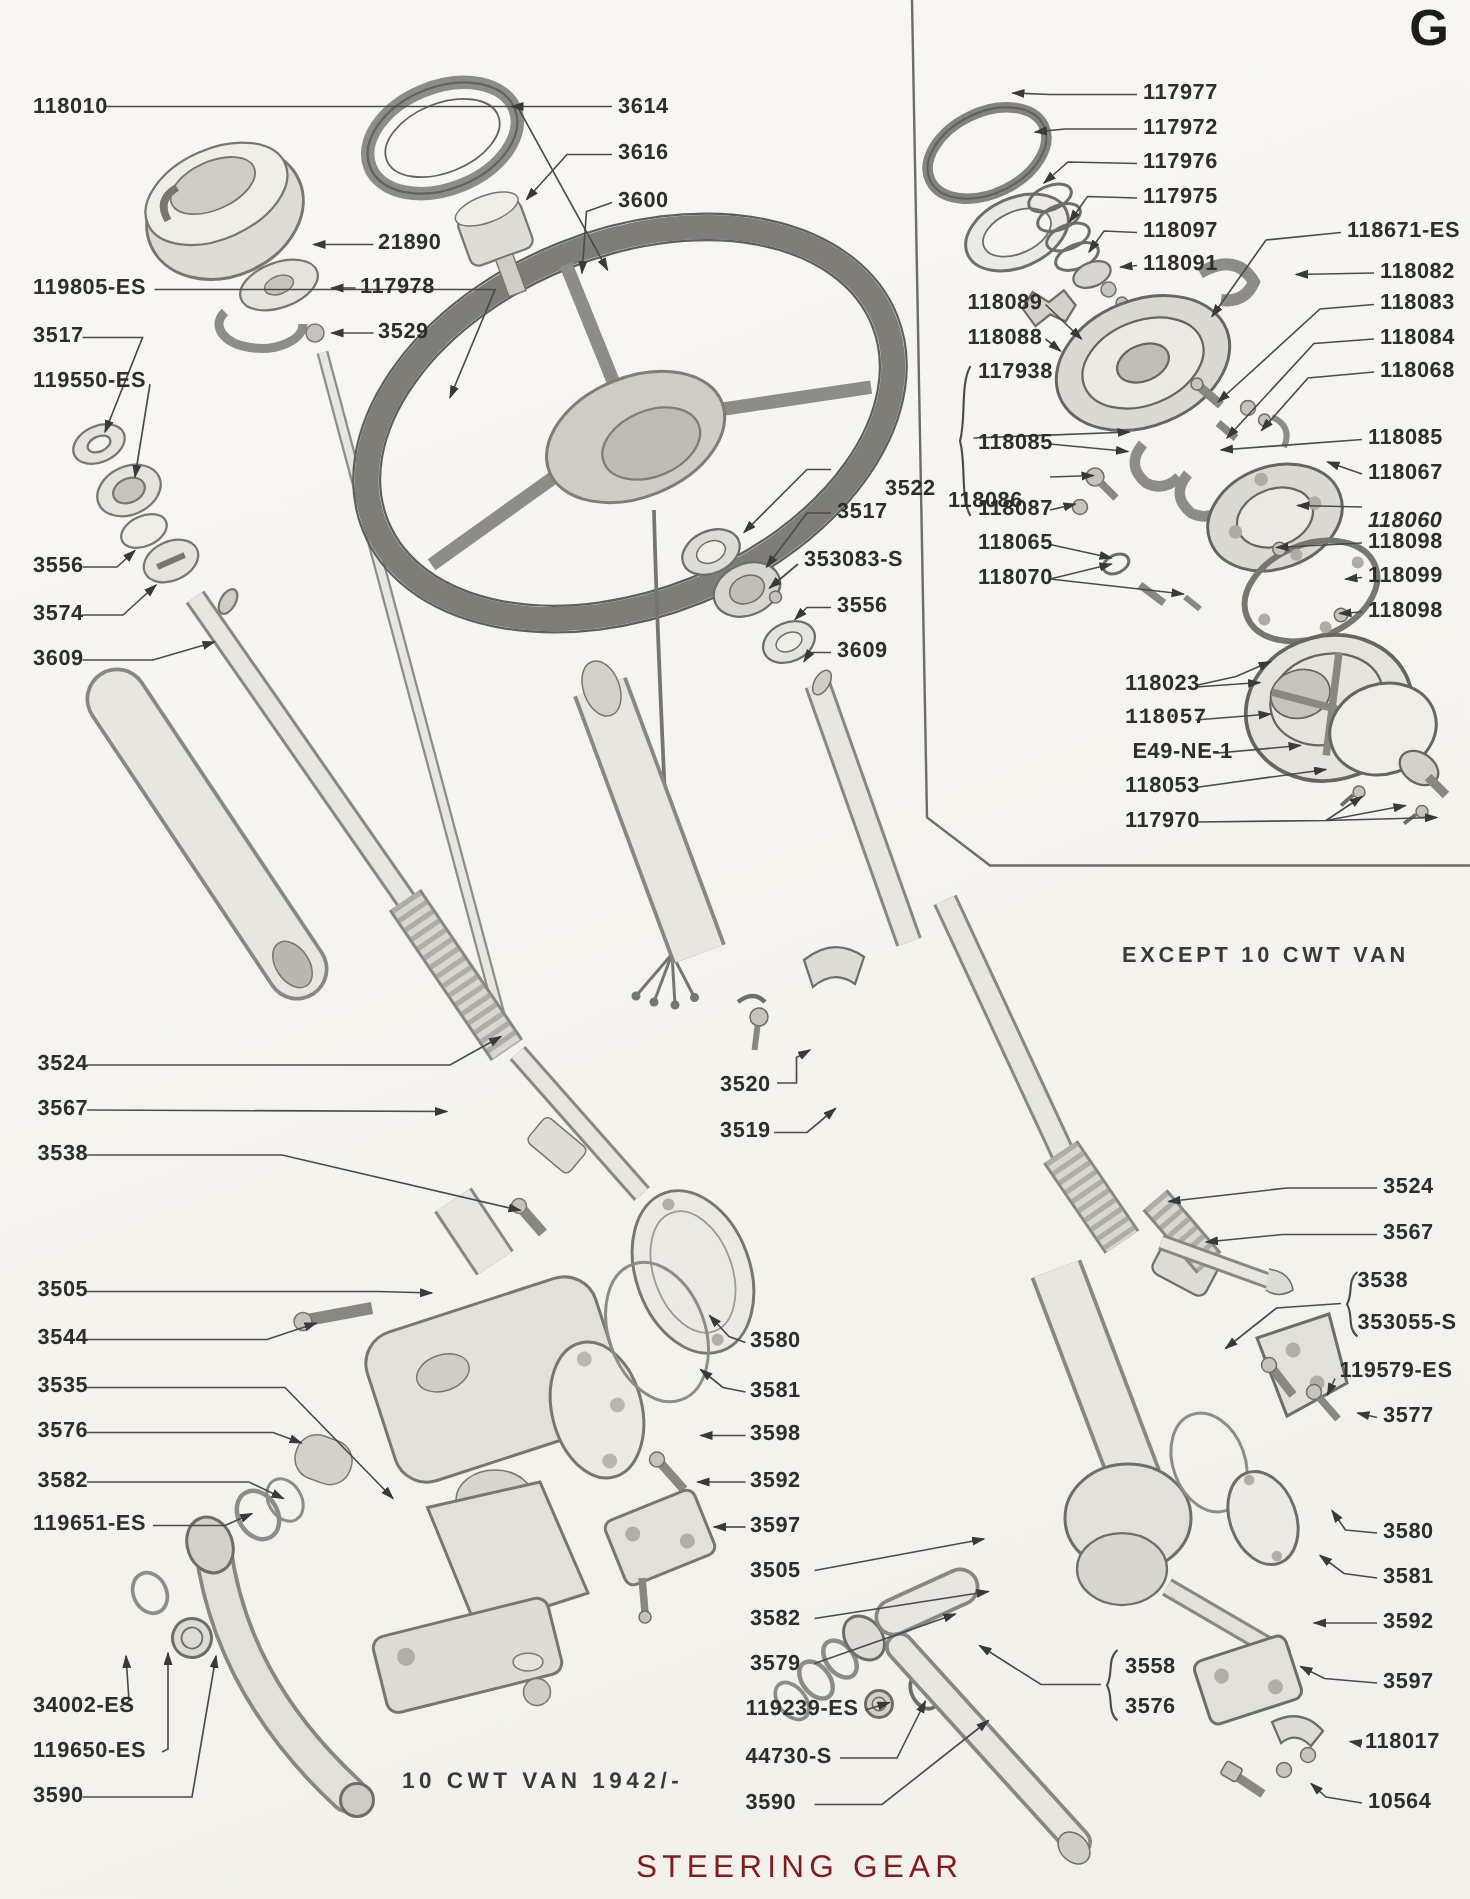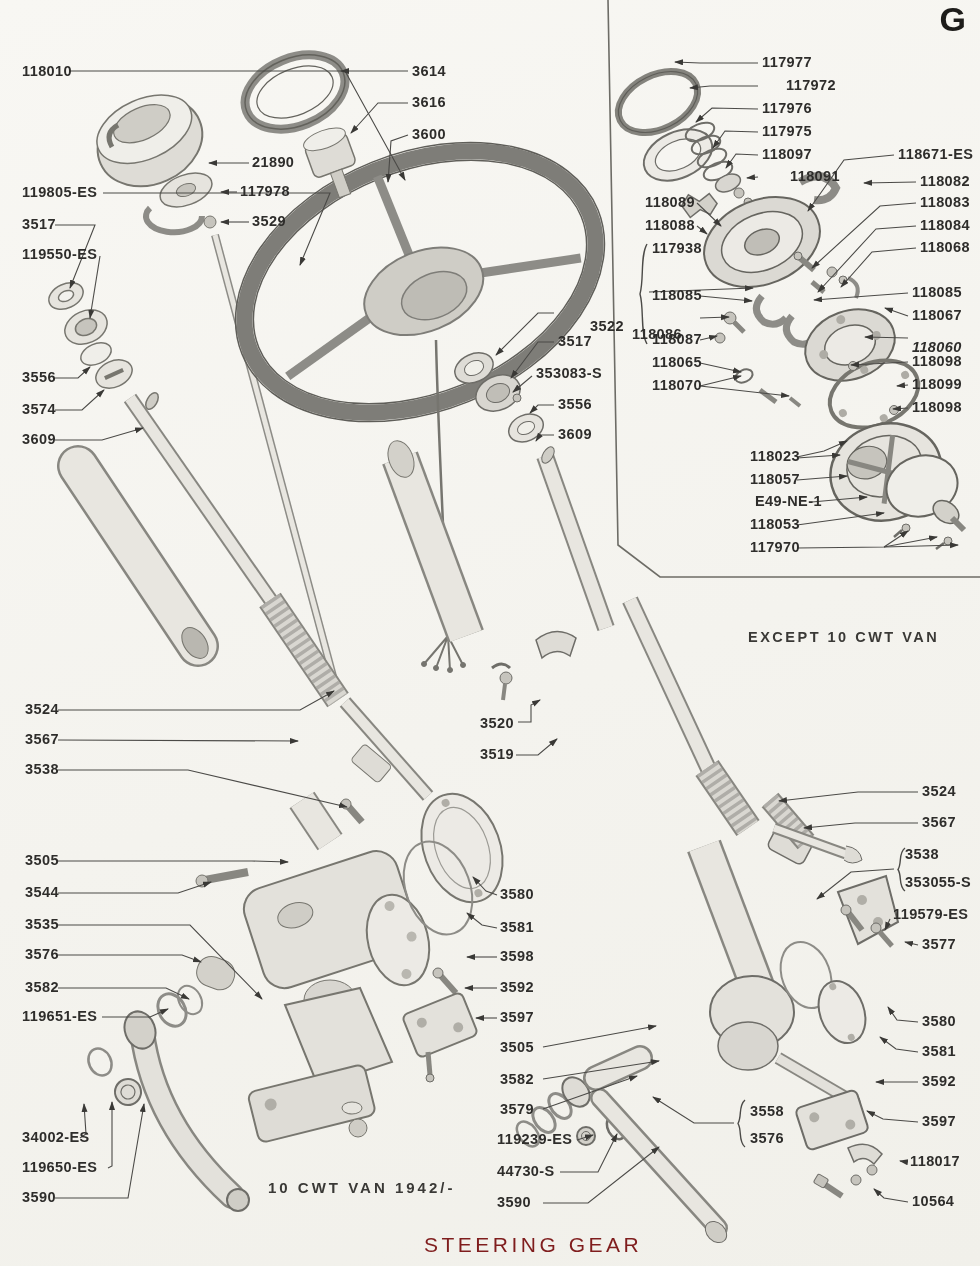--- a/index.html
+++ b/index.html
@@ -494,46 +494,46 @@
       <div class="part-label" style="left: 500px; top: 1010px;">3597</div>
       <div class="part-label" style="left: 500px; top: 1040px;">3505</div>
       <div class="part-label" style="left: 500px; top: 1072px;">3582</div>
       <div class="part-label" style="left: 500px; top: 1102px;">3579</div>
       <div class="part-label" style="left: 497px; top: 1132px;">119239-ES</div>
       <div class="part-label" style="left: 497px; top: 1164px;">44730-S</div>
       <div class="part-label" style="left: 497px; top: 1195px;">3590</div>
       <div class="part-label" style="left: 750px; top: 1104px;">3558</div>
       <div class="part-label" style="left: 750px; top: 1131px;">3576</div>
       <div class="part-label" style="left: 762px; top: 55px;">117977</div>
-      <div class="part-label" style="left: 786px; top: 78px;">117972</div>
+      <div class="part-label" style="left: 762px; top: 78px;">117972</div>
       <div class="part-label" style="left: 762px; top: 101px;">117976</div>
       <div class="part-label" style="left: 762px; top: 124px;">117975</div>
       <div class="part-label" style="left: 762px; top: 147px;">118097</div>
-      <div class="part-label" style="left: 762px; top: 169px; margin-left: 28px;">118091</div>
+      <div class="part-label" style="left: 762px; top: 169px;">118091</div>
       <div class="part-label" style="left: 898px; top: 147px;">118671-ES</div>
       <div class="part-label" style="left: 920px; top: 174px;">118082</div>
       <div class="part-label" style="left: 920px; top: 195px;">118083</div>
       <div class="part-label" style="left: 920px; top: 218px;">118084</div>
       <div class="part-label" style="left: 920px; top: 240px;">118068</div>
       <div class="part-label" style="left: 645px; top: 195px;">118089</div>
       <div class="part-label" style="left: 645px; top: 218px;">118088</div>
       <div class="part-label" style="left: 652px; top: 241px;">117938</div>
       <div class="part-label" style="left: 652px; top: 288px;">118085</div>
       <div class="part-label" style="left: 632px; top: 310px; margin-top: 17px;">118086</div>
       <div class="part-label" style="left: 652px; top: 332px;">118087</div>
       <div class="part-label" style="left: 652px; top: 355px;">118065</div>
       <div class="part-label" style="left: 652px; top: 378px;">118070</div>
       <div class="part-label" style="left: 912px; top: 285px;">118085</div>
       <div class="part-label" style="left: 912px; top: 308px;">118067</div>
       <div class="part-label" style="left: 912px; top: 340px; font-style: italic;">118060</div>
       <div class="part-label" style="left: 912px; top: 354px;">118098</div>
       <div class="part-label" style="left: 912px; top: 377px;">118099</div>
       <div class="part-label" style="left: 912px; top: 400px;">118098</div>
       <div class="part-label" style="left: 750px; top: 449px;">118023</div>
-      <div class="part-label" style="left: 750px; top: 472px;">118057</div>
+      <div class="part-label" style="left: 750px; top: 472px; font-family: Liberation Mono, monospace;">118057</div>
       <div class="part-label" style="left: 755px; top: 494px;">E49-NE-1</div>
       <div class="part-label" style="left: 750px; top: 517px;">118053</div>
       <div class="part-label" style="left: 750px; top: 540px;">117970</div>
       <div class="part-label" style="left: 922px; top: 784px;">3524</div>
       <div class="part-label" style="left: 922px; top: 815px;">3567</div>
       <div class="part-label" style="left: 905px; top: 847px;">3538</div>
       <div class="part-label" style="left: 905px; top: 875px;">353055-S</div>
       <div class="part-label" style="left: 893px; top: 907px;">119579-ES</div>
       <div class="part-label" style="left: 922px; top: 937px;">3577</div>
       <div class="part-label" style="left: 922px; top: 1014px;">3580</div>

